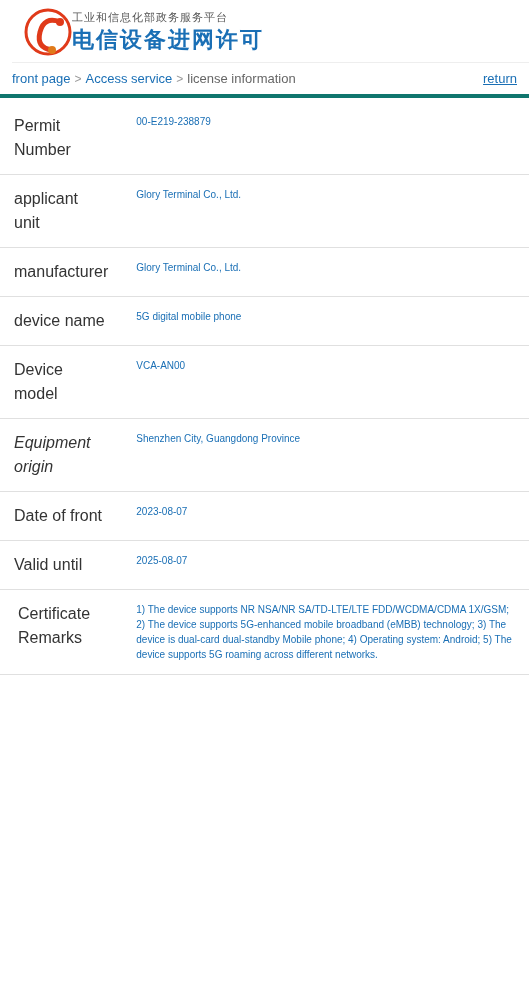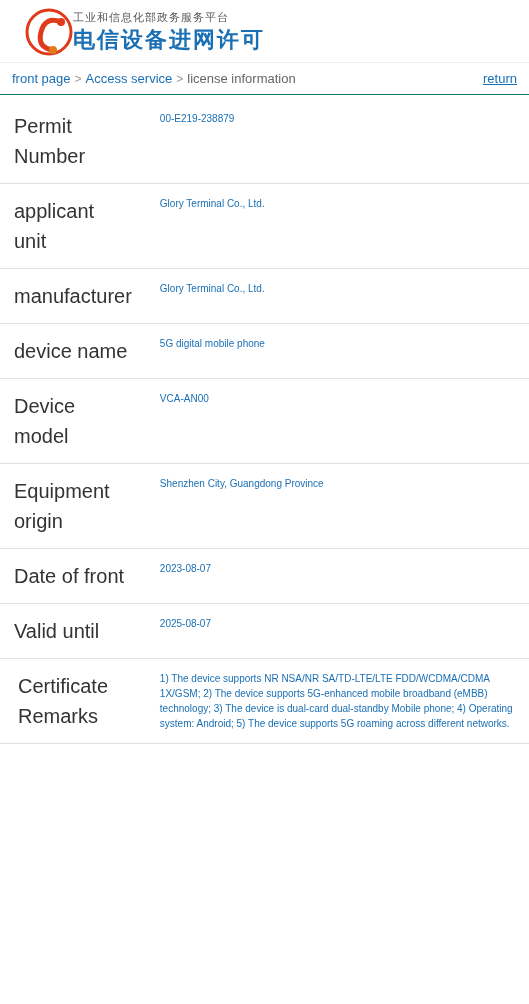--- a/index.html
+++ b/index.html
@@ -10,24 +10,25 @@
       min-height: 1004px;
       font-family: Arial, sans-serif;
       background: #fff;
       font-size: 14px;
       color: #333;
     }
 
     
     .header {
       background: #fff;
-      padding: 8px 12px 6px 25px;
+      padding: 8px 12px 6px 12px;
       display: flex;
       align-items: center;
       border-bottom: 1px solid #eee;
+      margin-left: 12px;
     }
 
     .header-text {
       display: flex;
       flex-direction: column;
       align-items: flex-start;
     }
 
     .header-subtitle {
       font-size: 11px;
@@ -43,21 +44,21 @@
     }
 
     
     .breadcrumb {
       background: #fff;
       padding: 8px 12px;
       display: flex;
       align-items: center;
       font-size: 13px;
       color: #1a6fb5;
-      border-bottom: 1px solid #0f766e;
+      border-bottom: 4px solid #0f766e;
       gap: 4px;
       flex-wrap: nowrap;
     }
 
     .breadcrumb-link {
       color: #1a6fb5;
       text-decoration: none;
       cursor: pointer;
     }
 
@@ -89,21 +90,21 @@
 
     .info-table td {
       padding: 12px 14px;
       vertical-align: top;
       line-height: 1.5;
     }
 
     .label-cell {
       width: 120px;
       color: #333;
-      font-size: 20px;
+      font-size: 16px;
       white-space: pre-wrap;
     }
 
     .value-cell {
       color: #1a6fb5;
       font-size: 10px;
     }
 
     
     .logo-svg {
@@ -154,21 +155,21 @@
       </tr>
       <tr>
         <td class="label-cell" style="white-space: pre-wrap;">device name</td>
         <td class="value-cell">5G digital mobile phone</td>
       </tr>
       <tr>
         <td class="label-cell" style="white-space: pre-wrap;">Device model</td>
         <td class="value-cell">VCA-AN00</td>
       </tr>
       <tr>
-        <td class="label-cell" style="white-space: pre-wrap;">Equipment
+        <td class="label-cell" style="white-space: pre-wrap; font-style: italic;">Equipment
 origin</td>
         <td class="value-cell">Shenzhen City, Guangdong Province</td>
       </tr>
       <tr>
         <td class="label-cell" style="white-space: pre-wrap;">Date of front</td>
         <td class="value-cell">2023-08-07</td>
       </tr>
       <tr>
         <td class="label-cell" style="white-space: pre-wrap;">Valid until</td>
         <td class="value-cell">2025-08-07</td>

